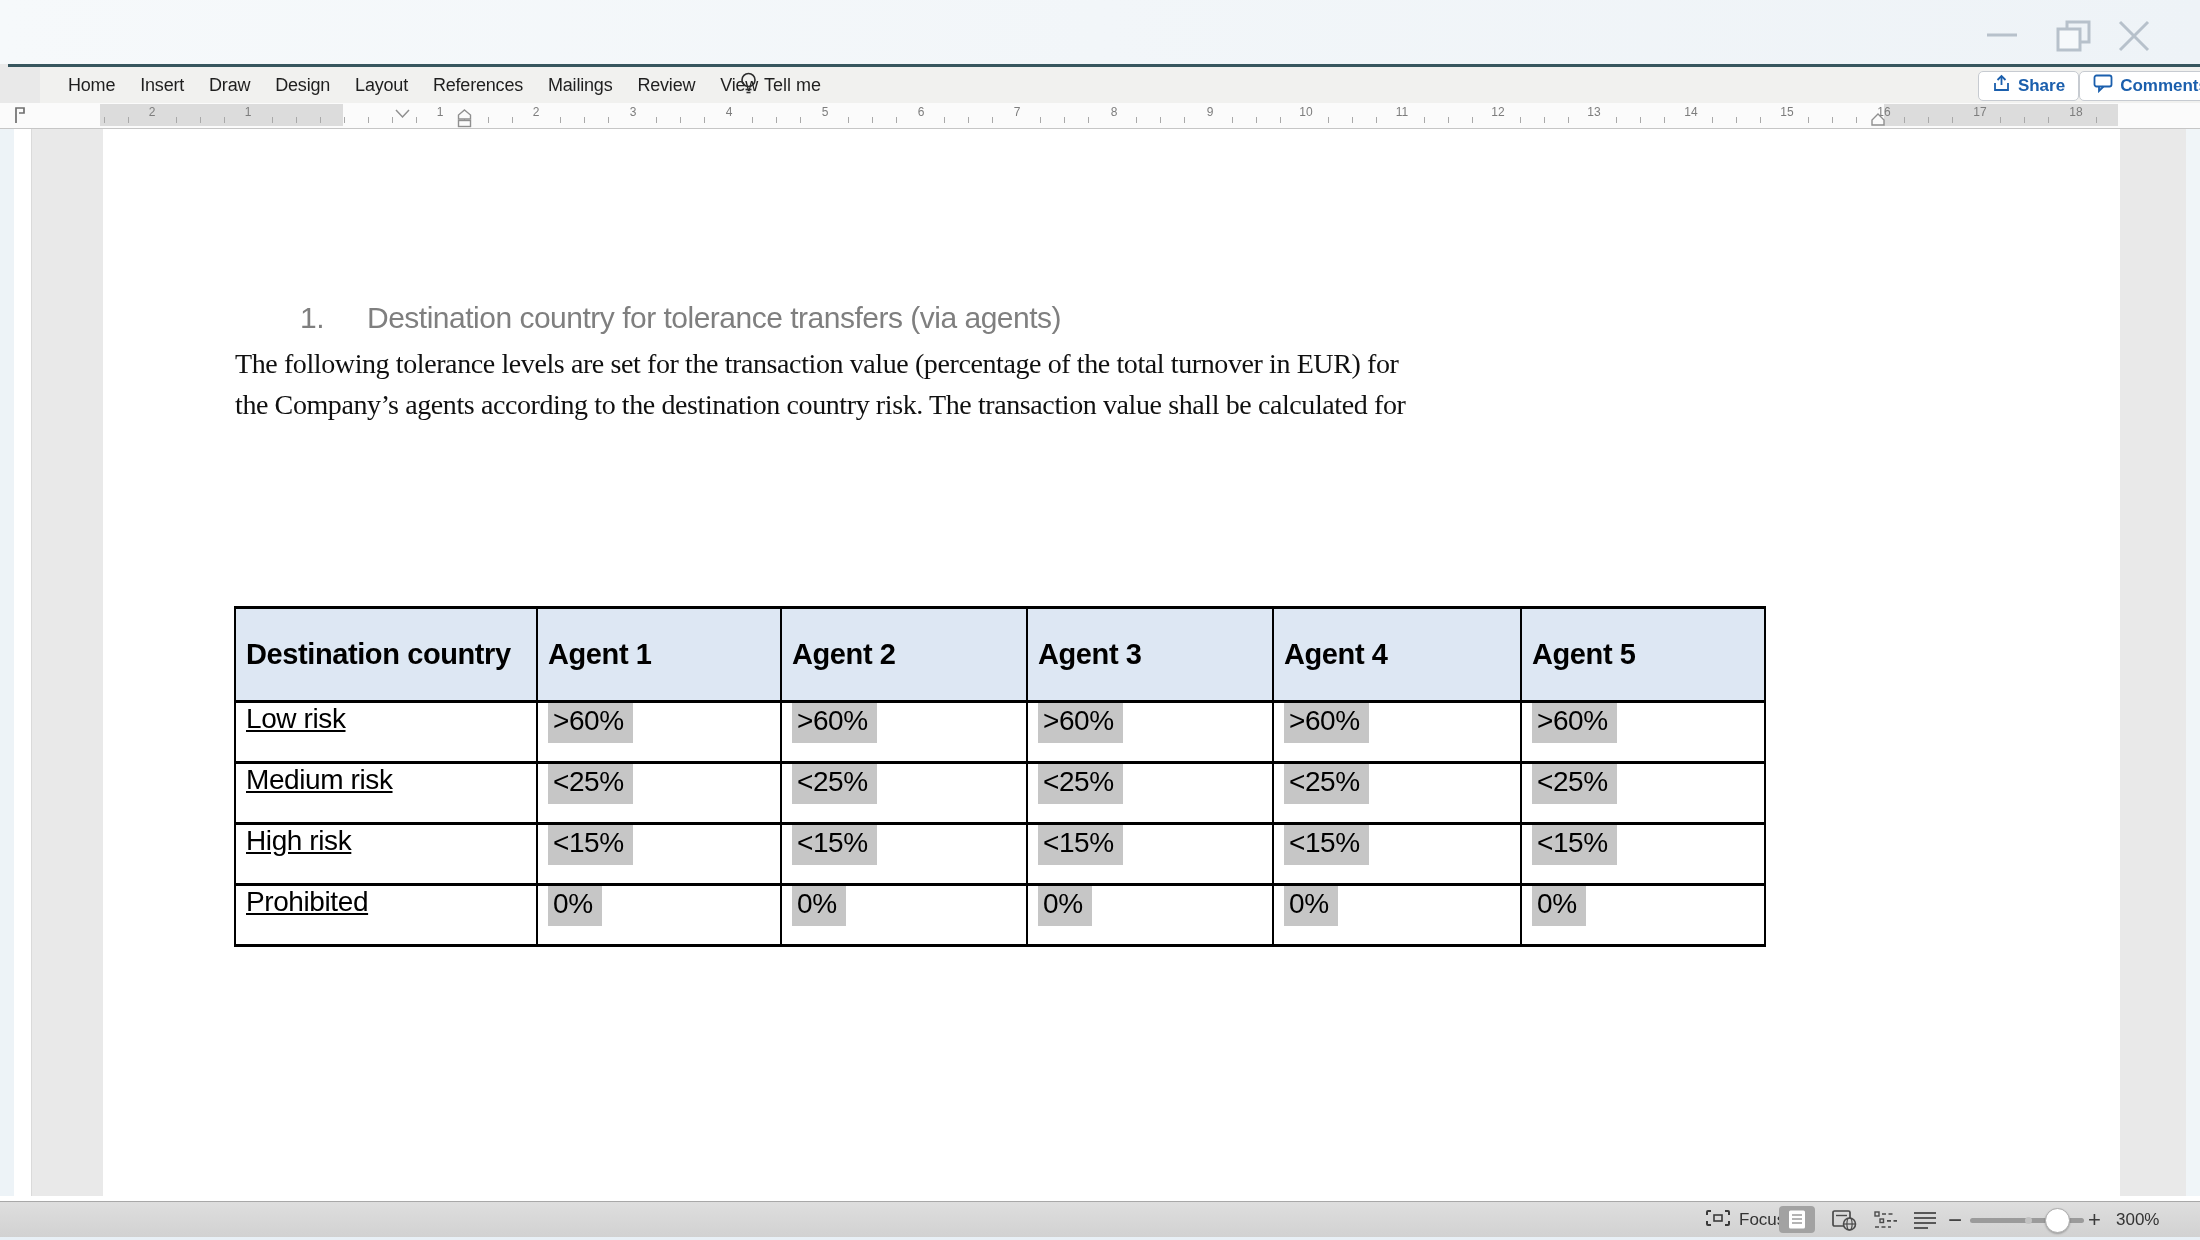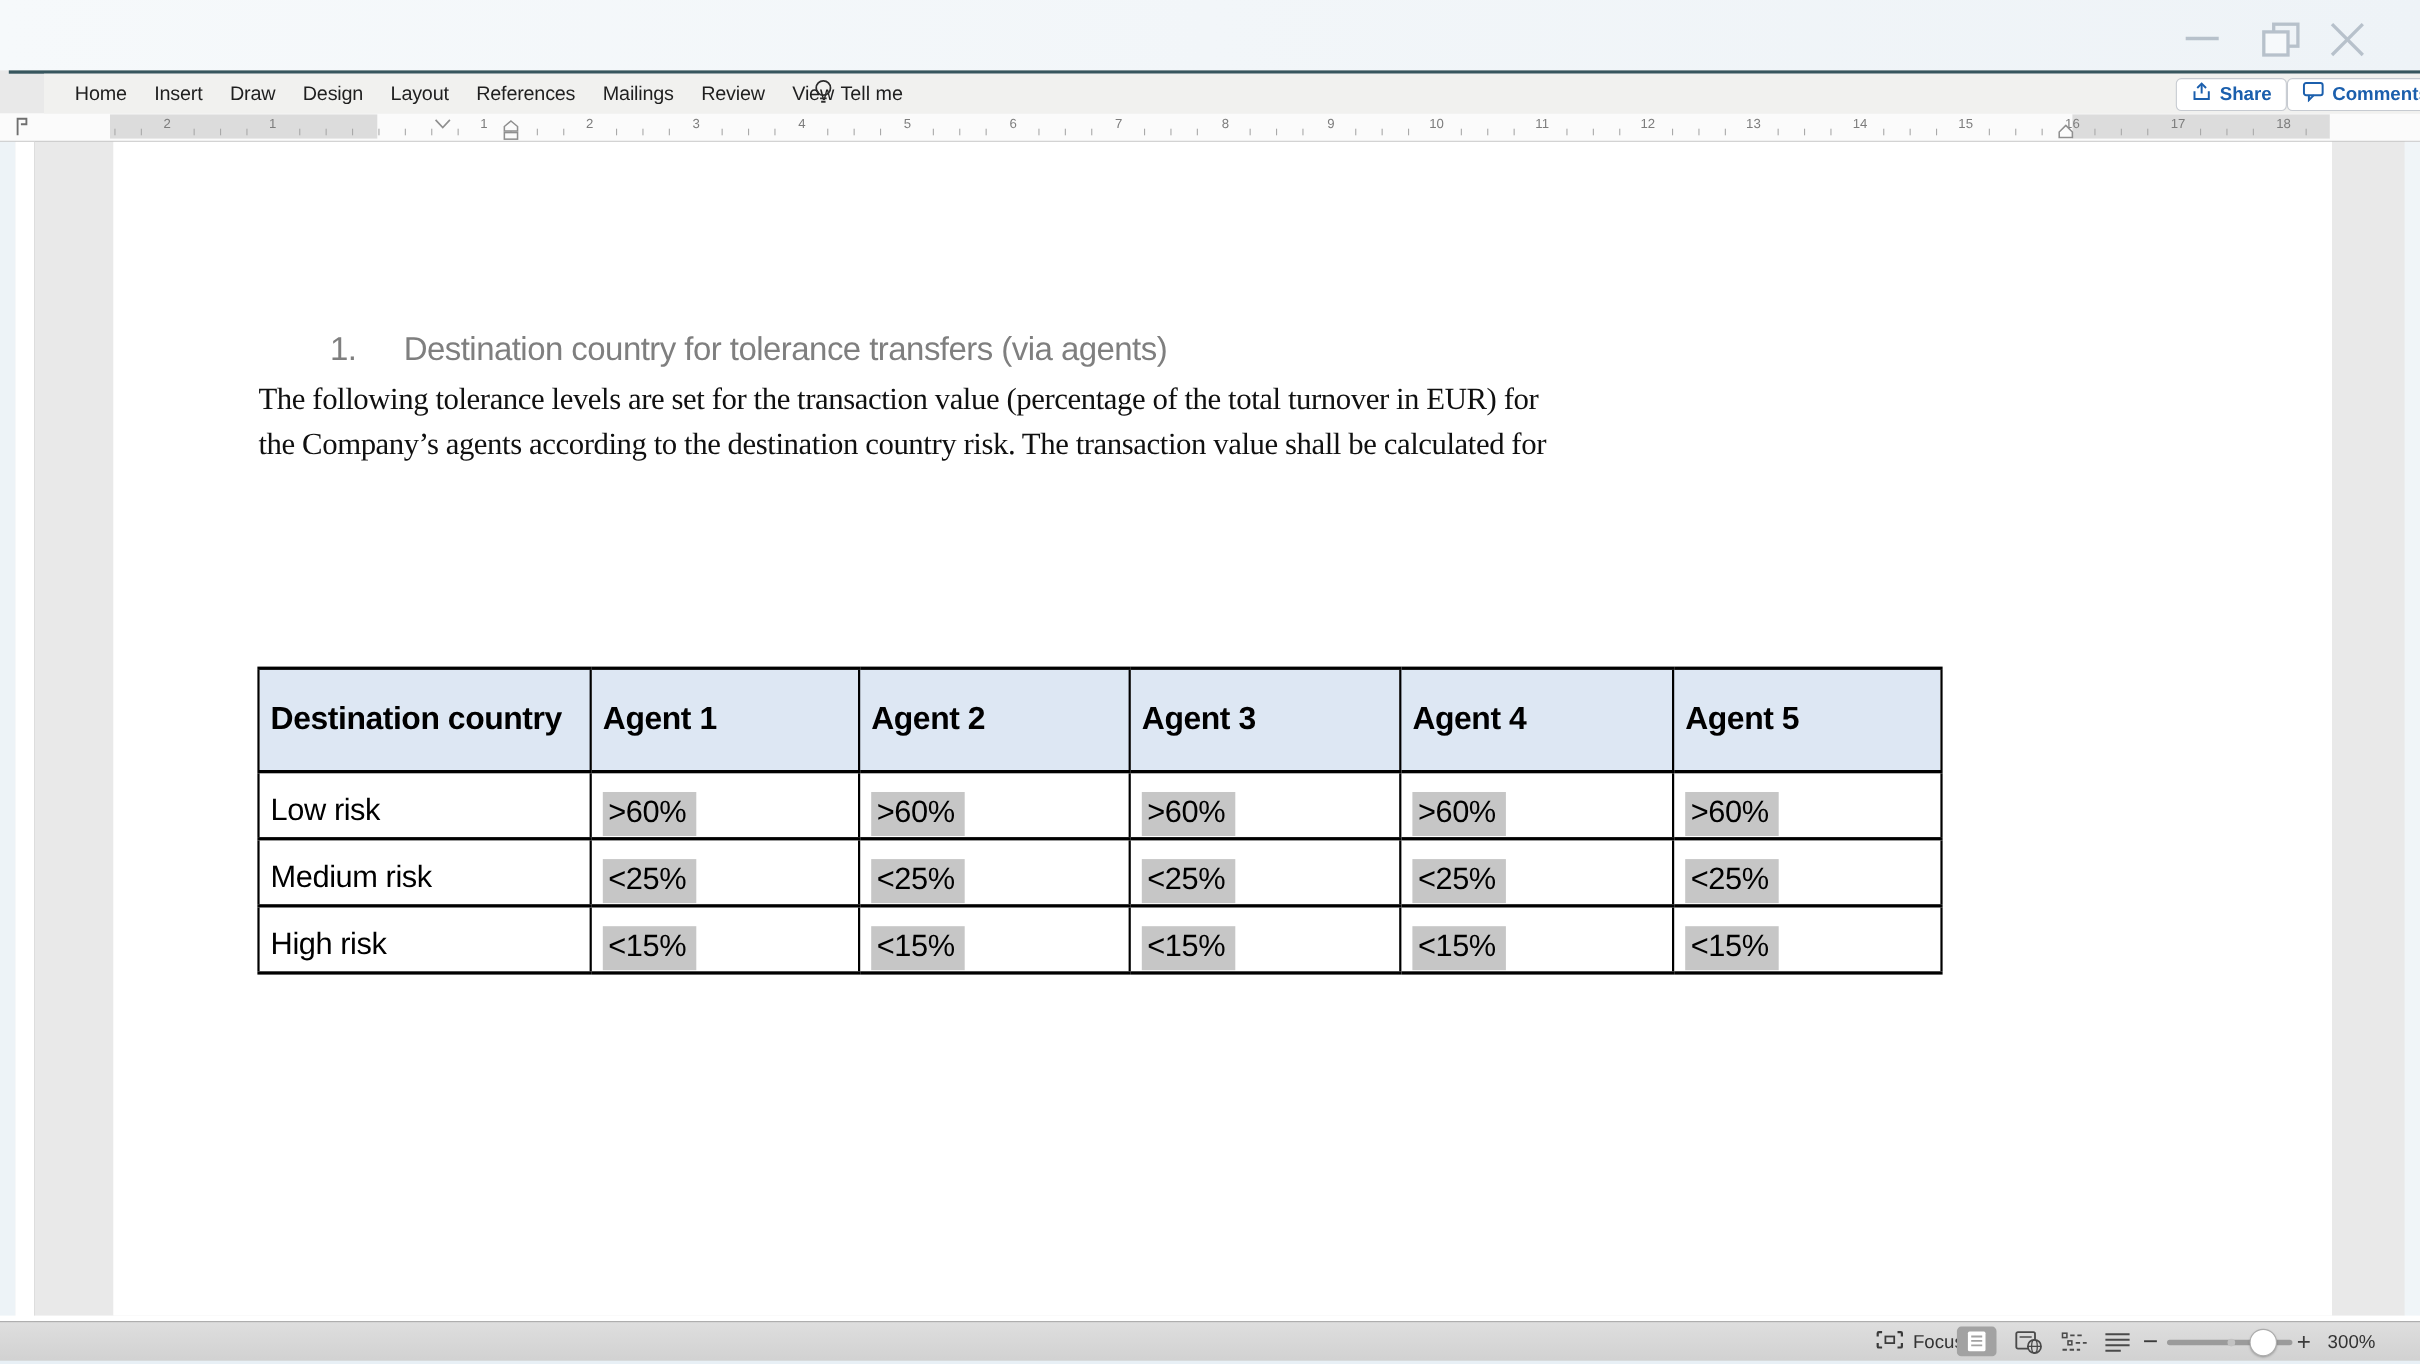--- a/index.html
+++ b/index.html
@@ -54,21 +54,21 @@
   .paragraph{position:absolute;left:132px;top:214px;color:#101010;font-family:Liberation Serif, serif;}
   .body-line{font-size:28px;line-height:41px;letter-spacing:-0.4px;white-space:nowrap;}
 
   table.doc-table{position:absolute;left:131px;top:477px;border-collapse:collapse;
                   table-layout:fixed;width:1530px;}
   .doc-table th,.doc-table td{border:2px solid #000;border-top-width:3px;border-bottom-width:3px;
                   padding:0 0 0 10px;text-align:left;vertical-align:middle;overflow:hidden;}
   .doc-table th{height:91px;background:#dde7f3;font-size:29px;font-weight:bold;color:#000;
                 letter-spacing:-0.4px;}
   .doc-table td{height:58px;font-size:28px;color:#000;vertical-align:top;letter-spacing:-0.4px;}
-  .doc-table td .cellpad{padding-top:17px;display:block;}
+  .doc-table td .cellpad{padding-top:0;display:block;text-decoration:underline;}
   .value-highlight{background:#c6c6c6;display:inline-block;padding:2px 9px 7px 5px;line-height:31px;}
 
   
   .statusbar{position:absolute;left:0;top:1201px;width:2200px;height:36px;
              background:linear-gradient(#dedede,#d1d1d1);border-top:1px solid #a8a8a8;
              font-size:16px;color:#3f3f3f;}
   .sb-left{position:absolute;left:43px;top:0;height:36px;display:flex;align-items:center;gap:22px;}
   .sb-item{display:flex;align-items:center;}
   .sb-right-label{position:absolute;top:0;height:36px;display:flex;align-items:center;}
   .focus-group{left:1705px;gap:8px;font-size:17px;color:#333;}
@@ -356,20 +356,40 @@
               <td>
                 <span class="cellpad"><span class="value-highlight">&lt;15%</span></span>
               </td>
               <td>
                 <span class="cellpad"><span class="value-highlight">&lt;15%</span></span>
               </td>
               <td>
                 <span class="cellpad"><span class="value-highlight">&lt;15%</span></span>
               </td>
             </tr>
+            <tr>
+              <td>
+                <span class="cellpad">Prohibited</span>
+              </td>
+              <td>
+                <span class="cellpad"><span class="value-highlight">0%</span></span>
+              </td>
+              <td>
+                <span class="cellpad"><span class="value-highlight">0%</span></span>
+              </td>
+              <td>
+                <span class="cellpad"><span class="value-highlight">0%</span></span>
+              </td>
+              <td>
+                <span class="cellpad"><span class="value-highlight">0%</span></span>
+              </td>
+              <td>
+                <span class="cellpad"><span class="value-highlight">0%</span></span>
+              </td>
+            </tr>
           </tbody>
       </table>
     </div>
   </div>
 
   <div class="statusbar">
 
     <div class="sb-right-label focus-group" style="left:1705px;">
       <span>
         <svg width="26" height="18">

